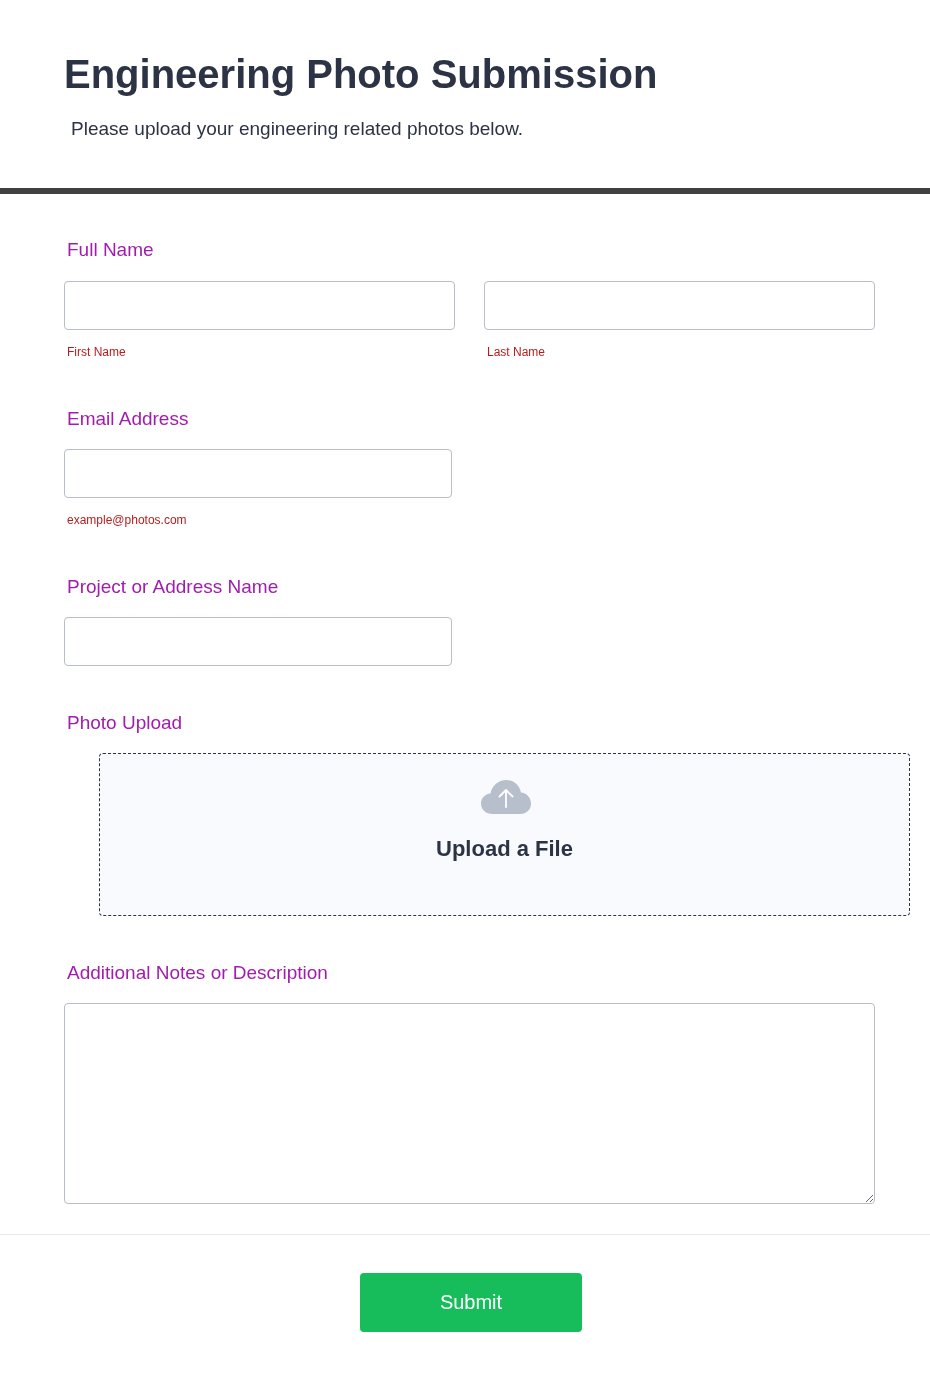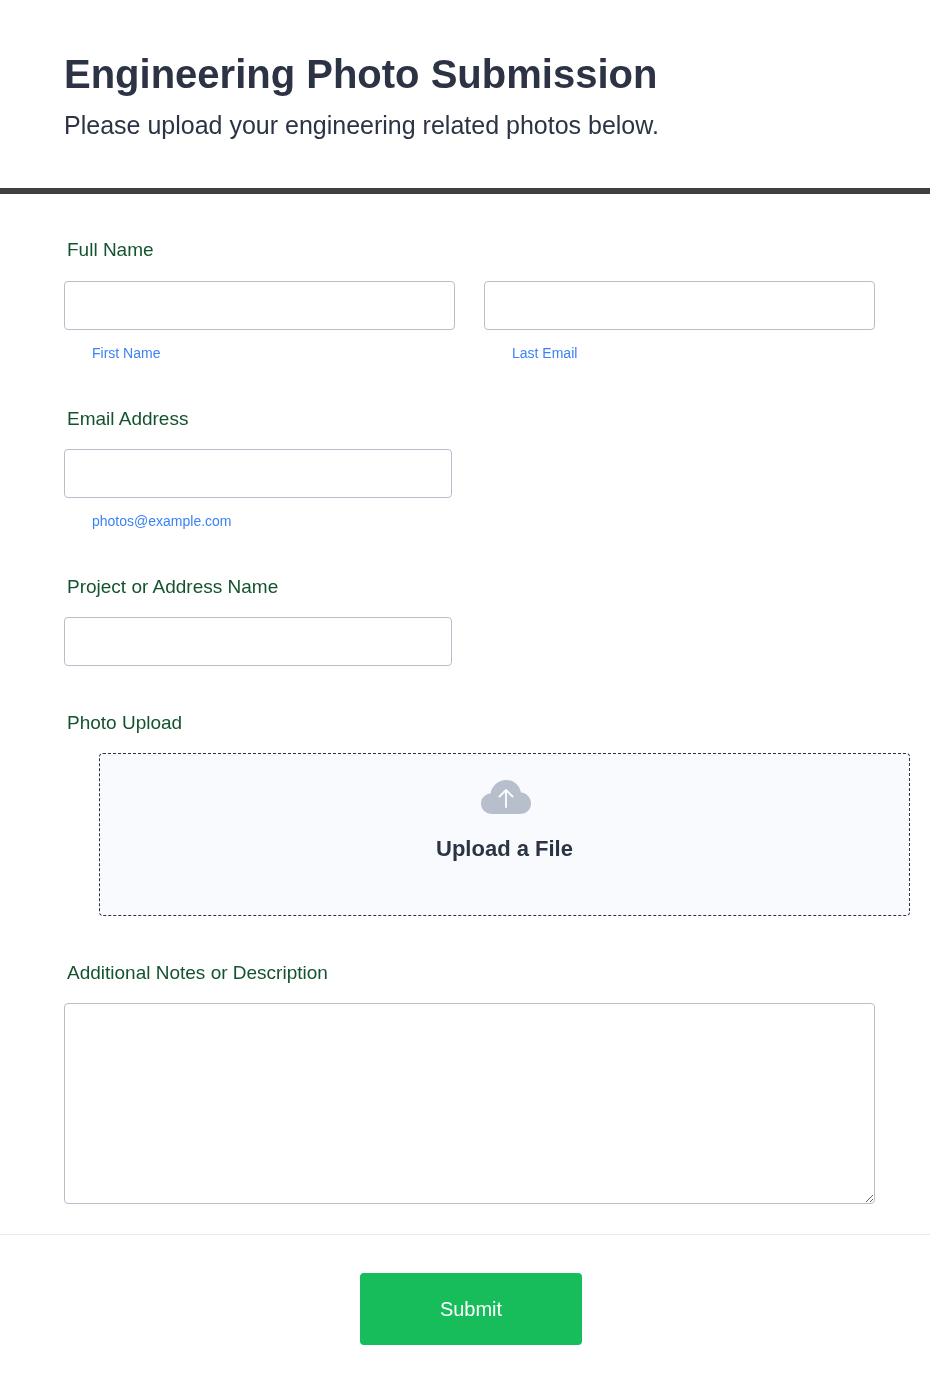--- a/index.html
+++ b/index.html
@@ -1,47 +1,47 @@
 <!DOCTYPE html>
 <html><head>
 <meta charset="utf-8">
 <style>
   html, body { margin: 0; padding: 0; }
   body { width: 930px; height: 1381px; background: #ffffff; font-family: "Liberation Sans", "DejaVu Sans", sans-serif; color: #2c3345; position: relative; overflow: hidden; }
   .header { position: absolute; left: 0; top: 0; width: 930px; height: 188px; border-bottom: 6px solid #404040; padding-left: 12px; }
   .title { position: absolute; left: 64px; top: 52px; margin: 0; font-size: 40px; font-weight: bold; color: #2c3345; letter-spacing: 0px; }
-  .subtitle { position: absolute; left: 64px; top: 111px; margin: 0; font-size: 25px; color: #2c3345; }
-  .label { position: absolute; left: 67px; font-size: 19px; color: #14532d; text-align: center; }
-  .sublabel { position: absolute; font-size: 14px; color: #3b82f6; margin-left: 25px; }
+  .subtitle { position: absolute; left: 64px; top: 111px; margin: 7px; font-size: 19px; color: #2c3345; }
+  .label { position: absolute; left: 67px; font-size: 19px; color: #a21caf; text-align: center; }
+  .sublabel { position: absolute; font-size: 12px; color: #b91c1c; }
   .input { position: absolute; box-sizing: border-box; height: 49px; border: 1px solid #b8bdc9; border-radius: 4px; background: #fff; font-size: 16px; padding: 0 12px; color: #2c3345; font-family: "Liberation Sans", sans-serif; outline: none; }
   .upload { position: absolute; left: 64px; top: 753px; width: 811px; height: 163px; box-sizing: border-box; border: 1px dashed #2c3345; border-radius: 4px; background: #f8fafe; text-align: center; cursor: pointer; margin-left: 35px; }
   .cloud { position: absolute; left: 381px; top: 26px; width: 50px; height: 36px; }
   .upload-title { position: absolute; left: 0; right: 0; top: 82px; font-size: 22px; font-weight: bold; color: #2c3345; }
   .upload-sub { position: absolute; left: 0; right: 0; top: 116px; font-size: 17px; color: #57647e; }
   .textarea { position: absolute; left: 64px; top: 1003px; width: 811px; height: 201px; box-sizing: border-box; border: 1px solid #b8bdc9; border-radius: 4px; background: #fff; resize: both; font-family: "Liberation Sans", sans-serif; font-size: 16px; padding: 10px; outline: none; }
   .footer { position: absolute; left: 0; top: 1234px; width: 930px; height: 147px; border-top: 1px solid #e6e9ef; background: #ffffff; }
-  .submit { position: absolute; left: 360px; top: 38px; width: 222px; height: 72px; border: none; border-radius: 4px; background: #18bd5b; color: #ffffff; font-size: 20px; font-family: "Liberation Sans", sans-serif; cursor: pointer; }
+  .submit { position: absolute; left: 360px; top: 38px; width: 222px; height: 59px; border: none; border-radius: 4px; background: #18bd5b; color: #ffffff; font-size: 20px; font-family: "Liberation Sans", sans-serif; cursor: pointer; }
 </style>
 </head>
 <body>
 
 <div class="header">
   <h1 class="title">Engineering Photo Submission</h1>
   <p class="subtitle">Please upload your engineering related photos below.</p>
 </div>
 
 <div class="label" style="top:239px;">Full Name</div>
 <input class="input" style="left: 64px; top: 281px; width: 391px;" type="text" value="">
 <div class="sublabel" style="left:67px; top:345px;">First Name</div>
 <input class="input" style="left: 484px; top: 281px; width: 391px;" type="text" value="">
-<div class="sublabel" style="left:487px; top:345px;">Last Email</div>
+<div class="sublabel" style="left:487px; top:345px;">Last Name</div>
 
 <div class="label" style="top:408px;">Email Address</div>
 <input class="input" style="left: 64px; top: 449px; width: 388px;" type="email" value="">
-<div class="sublabel" style="left:67px; top:513px;">photos@example.com</div>
+<div class="sublabel" style="left:67px; top:513px;">example@photos.com</div>
 
 <div class="label" style="top:576px;">Project or Address Name</div>
 <input class="input" style="left: 64px; top: 617px; width: 388px;" type="text" value="">
 
 <div class="label" style="top:712px;">Photo Upload</div>
 <div class="upload">
   <svg class="cloud" viewBox="0 0 50 36">
     <path d="M12 34 C4 34 0 29 0 23.5 C0 18 4 14 9.5 13.5 C11 5.5 17.5 0 25 0 C32.5 0 38.5 5 40 12.5 C45.5 13 50 17.5 50 23.5 C50 29.5 45.5 34 39 34 Z" fill="#b8bfcc"></path>
     <path d="M25 27 L25 10 M18.5 16.5 L25 10 L31.5 16.5" stroke="#ffffff" stroke-width="1.8" fill="none" stroke-linecap="round" stroke-linejoin="round"></path>
   </svg>

